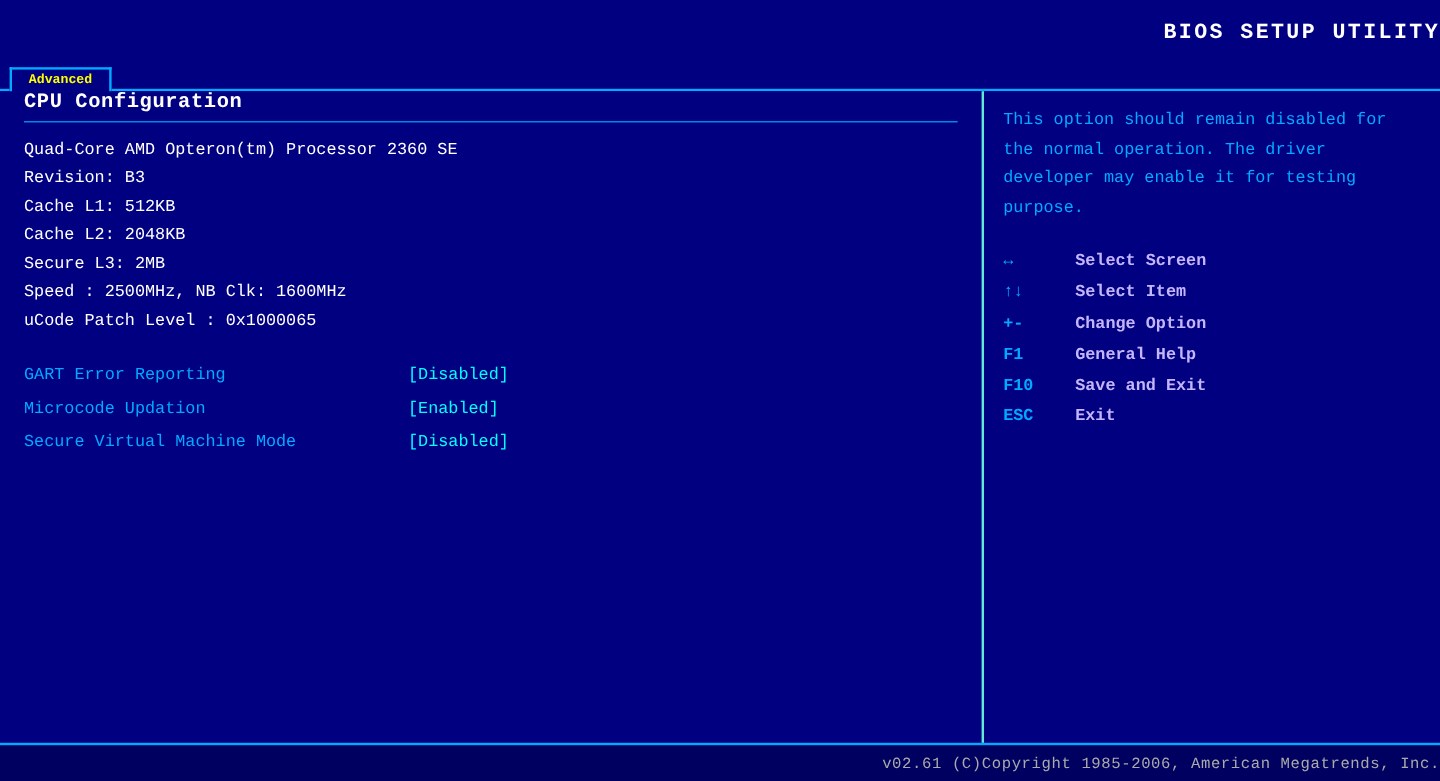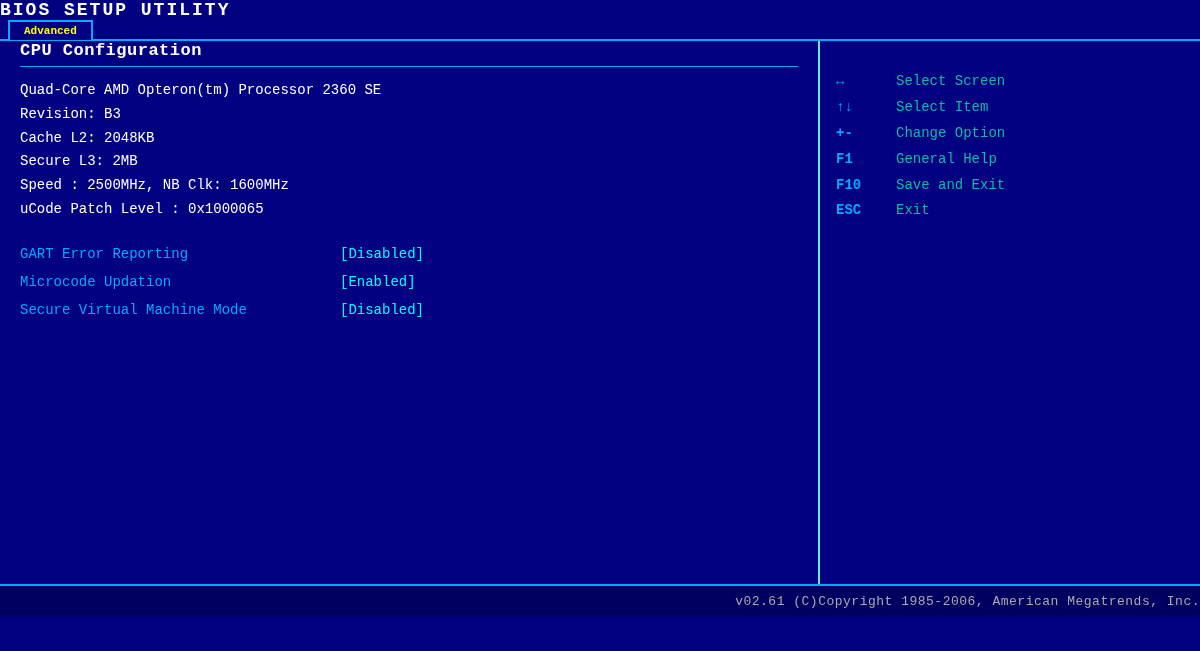--- a/index.html
+++ b/index.html
@@ -11,22 +11,22 @@
       width: 1200px;
       height: 651px;
       background-color: #000080;
       font-family: 'Courier New', Courier, monospace;
       overflow: hidden;
     }
 
     
     .title-bar {
       background-color: #000080;
-      text-align: left;
-      padding: 0 0;
+      text-align: right;
+      padding: 18px 0;
       color: #ffffff;
       font-size: 18px;
       font-weight: bold;
       letter-spacing: 2px;
     }
 
     
     .tab-bar {
       background-color: #000080;
       padding: 0 8px;
@@ -141,21 +141,22 @@
       color: #00aaff;
     }
 
     .key-sym {
       flex: 0 0 60px;
       color: #00aaff;
       font-weight: bold;
     }
 
     .key-desc {
-      color: #14b8a6;
+      color: #c4b5fd;
+      font-weight: bold;
     }
 
     
     .footer {
       background-color: #000060;
       border-top: 2px solid #00aaff;
       text-align: right;
       padding: 8px 0;
       color: #aaaaaa;
       font-size: 13px;
@@ -175,20 +176,21 @@
 
 <div class="main-content">
 
   <div class="left-panel">
     <div class="section-title">CPU Configuration</div>
     <hr class="section-divider">
 
     <div class="cpu-info">
       <div>Quad-Core AMD Opteron(tm) Processor 2360 SE</div>
       <div>Revision: B3</div>
+      <div>Cache L1: 512KB</div>
       <div>Cache L2: 2048KB</div>
       <div>Secure L3: 2MB</div>
       <div>Speed    : 2500MHz,   NB Clk: 1600MHz</div>
       <div>uCode Patch Level     : 0x1000065</div>
     </div>
 
     <div class="settings-area">
       <div class="setting-row">
         <span class="setting-name">GART Error Reporting</span>
         <span class="setting-value">[Disabled]</span>
@@ -198,20 +200,21 @@
         <span class="setting-value">[Enabled]</span>
       </div>
       <div class="setting-row">
         <span class="setting-name">Secure Virtual Machine Mode</span>
         <span class="setting-value">[Disabled]</span>
       </div>
     </div>
   </div>
 
   <div class="right-panel">
+    <div class="help-text">This option should remain disabled for the normal operation. The driver developer may enable it for testing purpose.</div>
 
     <div class="key-help">
       <div class="key-row">
         <span class="key-sym">↔</span>
         <span class="key-desc">Select Screen</span>
       </div>
       <div class="key-row">
         <span class="key-sym">↑↓</span>
         <span class="key-desc">Select Item</span>
       </div>

